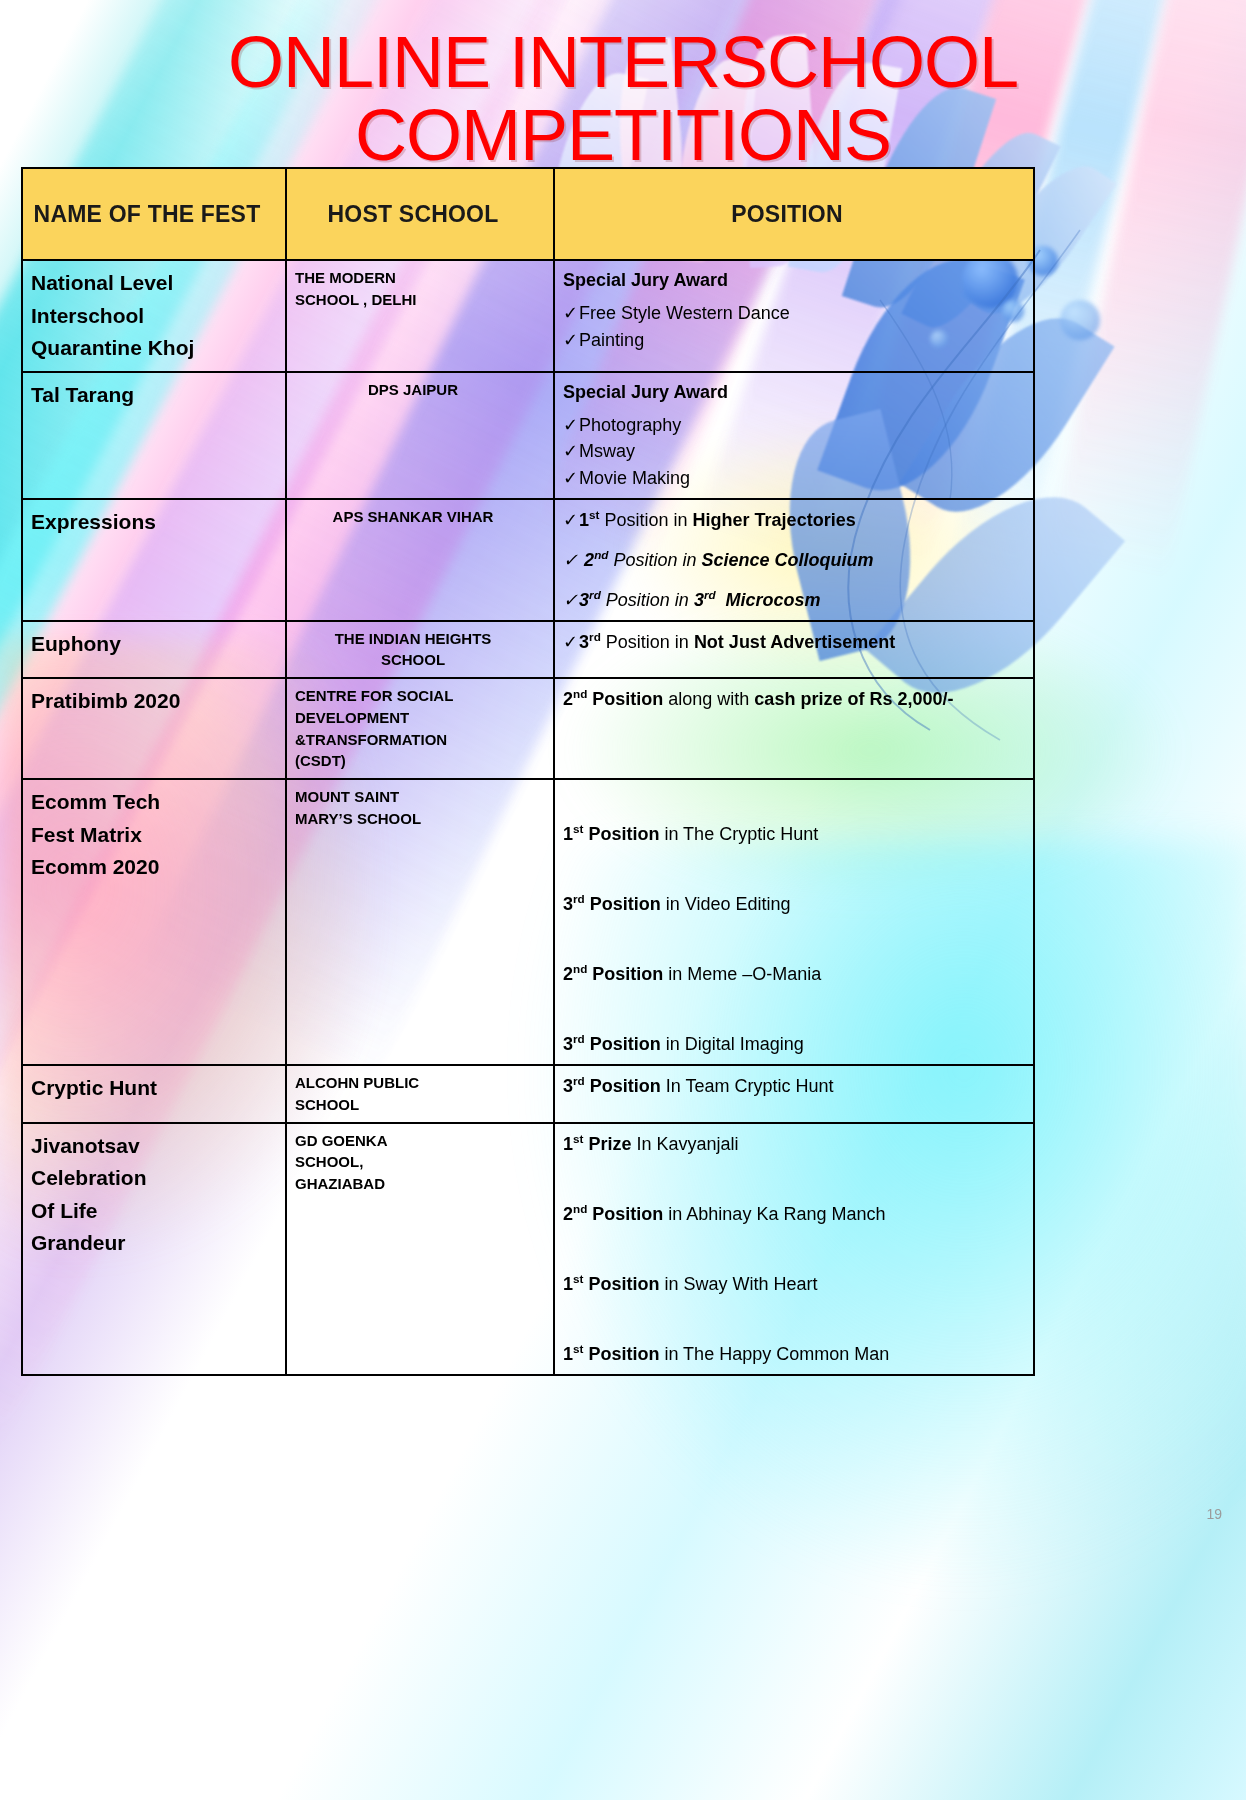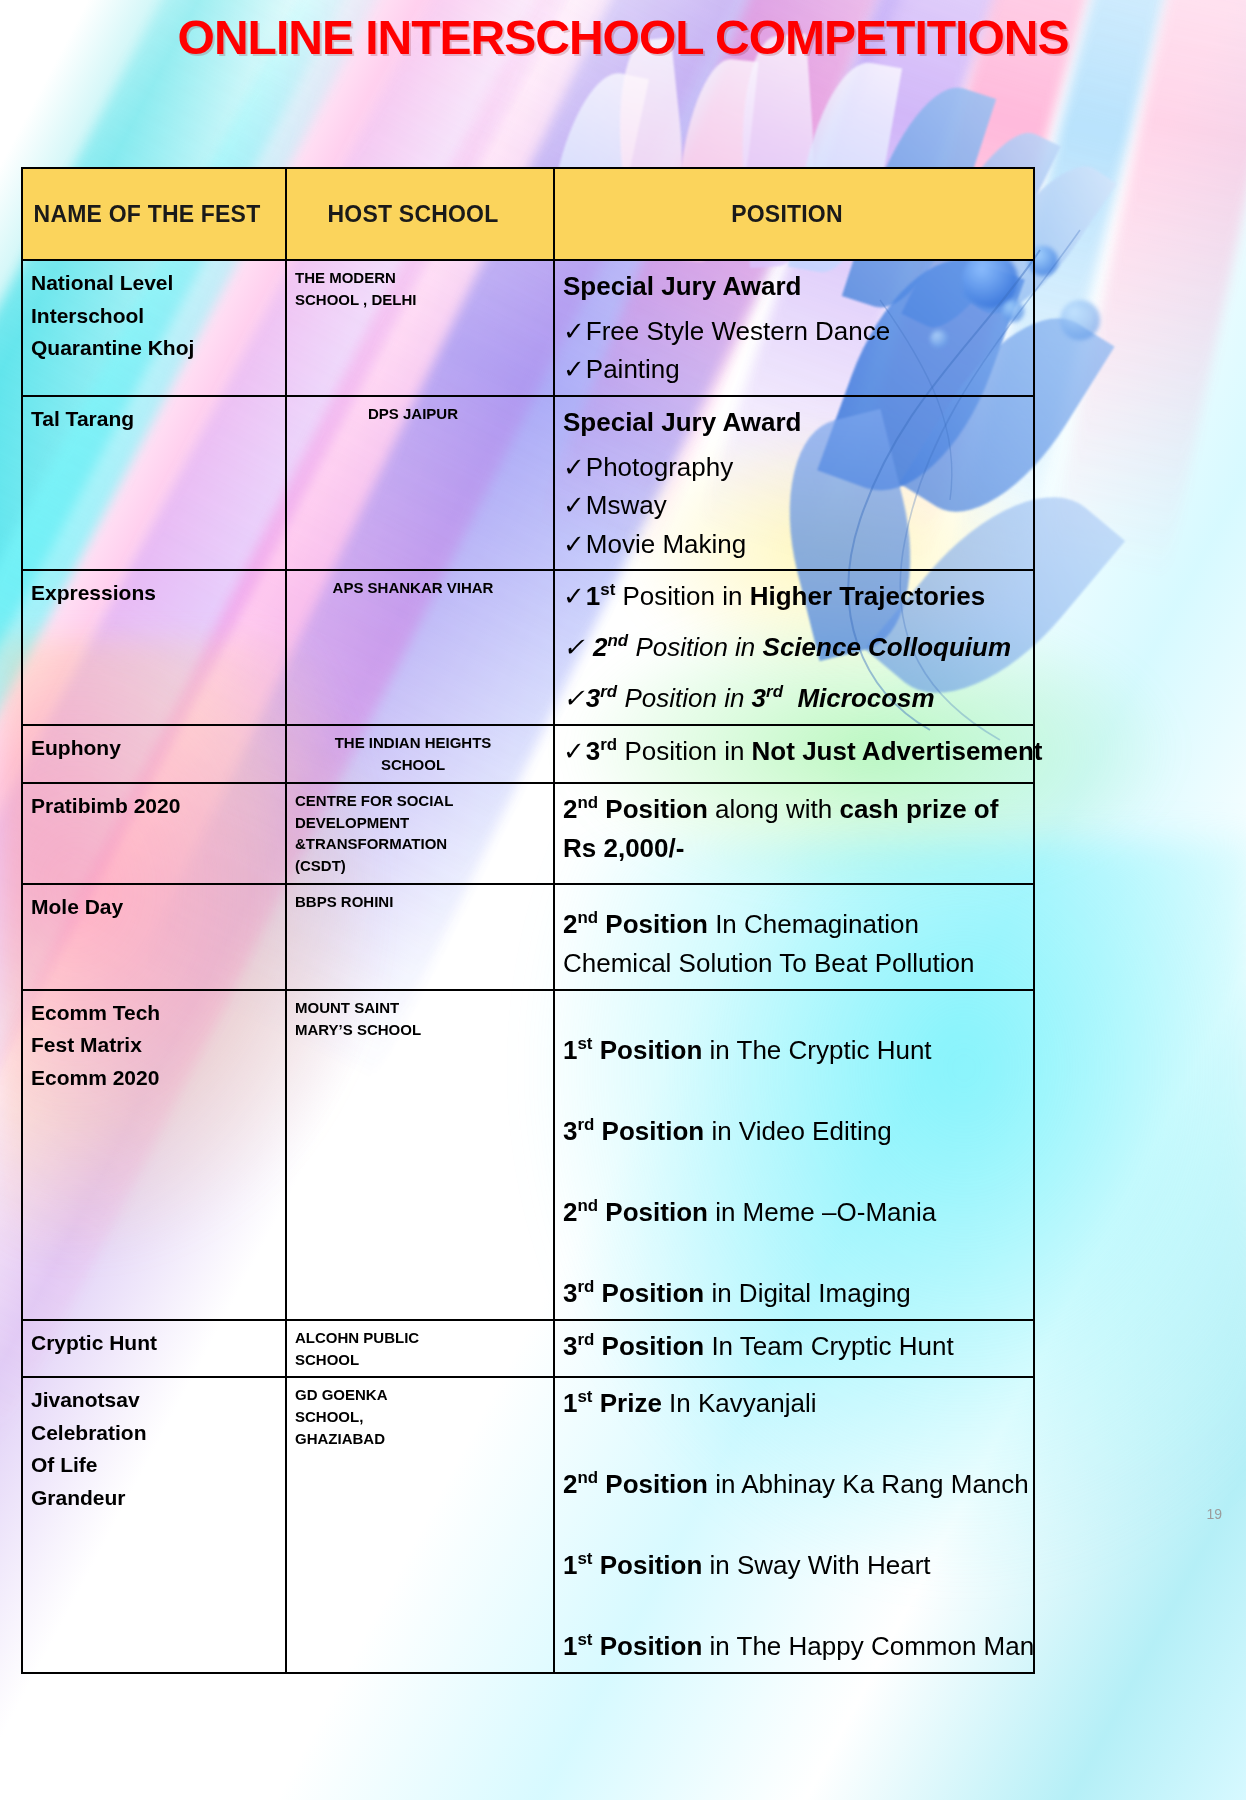--- a/index.html
+++ b/index.html
@@ -104,26 +104,26 @@
   #title-area {
     position: absolute;
     left: 0; top: 14px;
     width: 1246px;
     z-index: 3;
     text-align: center;
     pointer-events: none;
   }
   #slide-title {
     font-family: "Liberation Sans", sans-serif;
-    font-weight: bold;
-    font-size: 48px;
+    font-weight: normal;
+    font-size: 72px;
     line-height: 1.02;
     color: #FF0000;
     letter-spacing: -1px;
-    margin: 0;
+    margin: 12px;
     padding: 0 90px;
     text-shadow: 2px 2px 0 rgba(120,0,0,0.18);
   }
 
   
   #results-table {
     position: absolute;
     left: 21px;
     top: 167px;
     width: 1012px;
@@ -158,21 +158,21 @@
     line-height: 1.55;
   }
   .host-cell {
     font-size: 15px;
     font-weight: bold;
     color: #000;
     line-height: 1.45;
   }
   .host-center { text-align: center; }
   .pos-cell {
-    font-size: 26px;
+    font-size: 18px;
     color: #000;
     line-height: 1.5;
   }
   .pos-cell .hdr {
     font-weight: bold;
     display: block;
     margin-bottom: 6px;
   }
   .pos-cell .tick-list {
     margin: 0; padding: 0; list-style: none;
@@ -331,29 +331,20 @@
     <tr>
       <td class="fest-cell">Pratibimb 2020</td>
       <td class="host-cell">CENTRE FOR SOCIAL<br>DEVELOPMENT<br>&amp;TRANSFORMATION<br>(CSDT)</td>
       <td class="pos-cell">
         <p style="margin:0;">
           <span class="b">2</span><sup>nd</sup><span class="b"> Position</span><span> along with </span><span class="b">cash prize of Rs 2,000/-</span>
         </p>
       </td>
     </tr>
 
-    <tr>
-      <td class="fest-cell">Mole Day</td>
-      <td class="host-cell">BBPS  ROHINI</td>
-      <td class="pos-cell">
-        <p style="margin:14px 0 0 0;">
-          <span class="b">2</span><sup>nd</sup> <span class="b">Position</span><span> In Chemagination Chemical Solution To Beat Pollution</span>
-        </p>
-      </td>
-    </tr>
 
     <tr>
       <td class="fest-cell">Ecomm Tech<br>Fest Matrix<br>Ecomm 2020</td>
       <td class="host-cell">MOUNT SAINT<br>MARY’S SCHOOL</td>
       <td class="pos-cell">
         <p class="pline" style="margin-top:34px;">
           <span class="b">1</span><sup>st</sup> <span class="b">Position</span><span> in The Cryptic Hunt</span>
         </p>
         <p class="pline" style="margin-top:42px;">
           <span class="b">3</span><sup>rd</sup> <span class="b">Position</span><span> in Video Editing</span>

